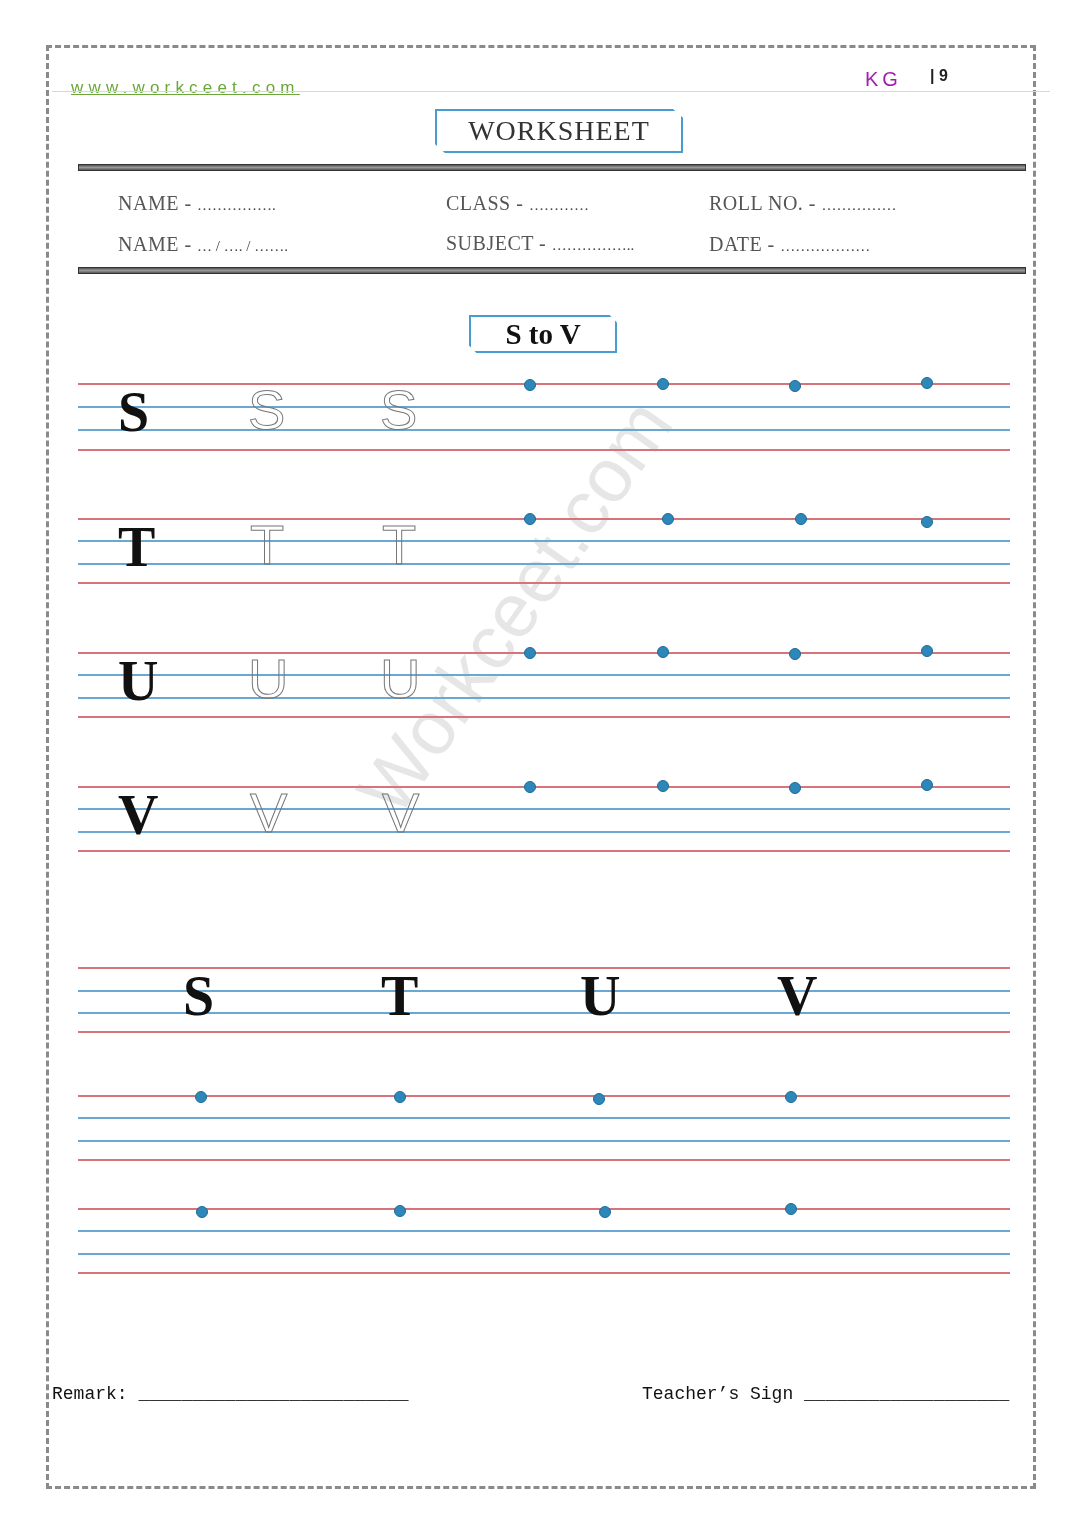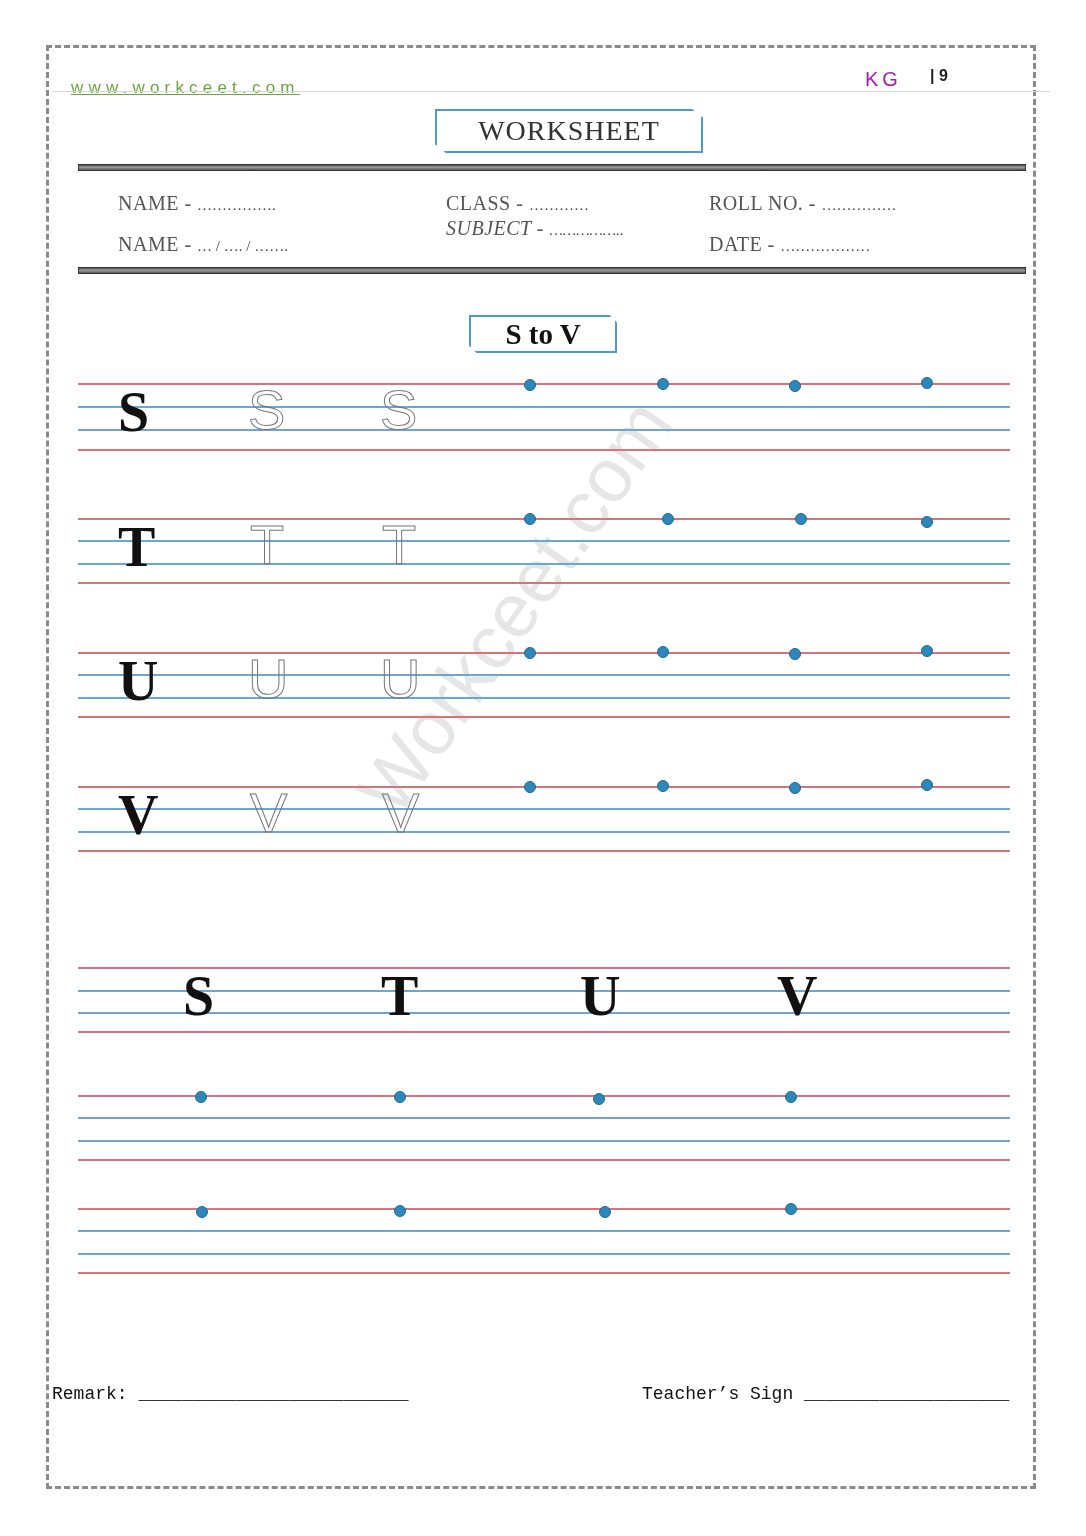--- a/index.html
+++ b/index.html
@@ -4,21 +4,21 @@
 <style>
   html, body { margin:0; padding:0; background:#fff; }
   body { width:1086px; height:1536px; position:relative; overflow:hidden; font-family:"Liberation Serif", serif; }
   .frame { position:absolute; left:46px; top:45px; width:990px; height:1444px;
     border:3px dashed #8a8a8a; box-sizing:border-box; }
   .abs { position:absolute; }
   .site { left:71px; top:78px; font-family:"Liberation Sans", sans-serif; font-size:17px; letter-spacing:5.2px; color:#6aa63a; text-decoration:underline; text-decoration-color:#6aa63a; }
   .hdr-rule { left:52px; top:91px; width:998px; height:1px; background:#d8d8d8; }
   .grade { left:865px; top:68px; font-family:"Liberation Sans", sans-serif; font-size:20px; color:#a21caf; letter-spacing:4px; }
   .pageno { left:930px; top:67px; font-family:"Liberation Sans", sans-serif; font-size:16px; font-weight:bold; color:#222; }
-  .title-box { left:435px; top:109px; width:268px; height:44px; border:2px solid #4a9ccf; box-sizing:border-box;
+  .title-box { left:435px; top:109px; width:248px; height:44px; border:2px solid #4a9ccf; box-sizing:border-box;
     clip-path:polygon(0 0, 96% 0, 100% 20%, 100% 100%, 4% 100%, 0 80%);
     display:flex; align-items:center; justify-content:center; font-size:28px; letter-spacing:1px; color:#333; }
   .bar { left:78px; width:948px; height:7px; background:linear-gradient(#555,#999 50%,#555); border:1px solid #333; box-sizing:border-box; }
   .field { font-size:20px; color:#555; letter-spacing:0.5px; font-variant:small-caps; }
   .field .dots { color:#444; font-size:15px; letter-spacing:0; }
   .sub-box { left:469px; top:315px; width:148px; height:38px; border:2px solid #4a9ccf; box-sizing:border-box;
     clip-path:polygon(0 0, 95% 0, 100% 20%, 100% 100%, 5% 100%, 0 80%);
     display:flex; align-items:center; justify-content:center; font-size:29px; font-weight:bold; color:#111; }
   .line { position:absolute; left:78px; width:932px; height:2px; }
   .red { background:#d9737a; }
@@ -54,21 +54,21 @@
   <span class="dots">…………</span>
 </div>
 <div class="abs field" style="left:709px;top:192px;">
   <span>ROLL NO. -</span>
   <span class="dots">……………</span>
 </div>
 <div class="abs field" style="left:118px;top:233px;">
   <span>NAME -</span>
   <span class="dots">…  / …. / …….</span>
 </div>
-<div class="abs field" style="left:446px;top:217px;font-style:italic;">
+<div class="abs field" style="left:446px;top:232px;">
   <span>SUBJECT -</span>
   <span class="dots">……………..</span>
 </div>
 <div class="abs field" style="left:709px;top:233px;">
   <span>DATE -</span>
   <span class="dots">………………</span>
 </div>
 
 <div class="abs bar" style="top:267px;"></div>
 

